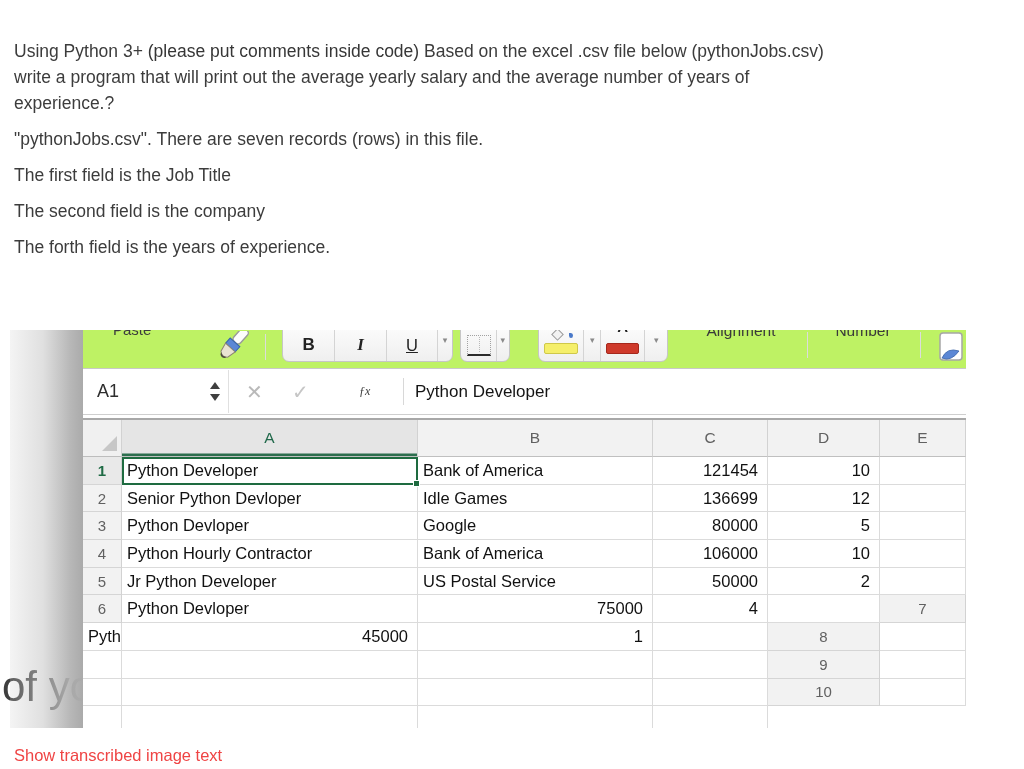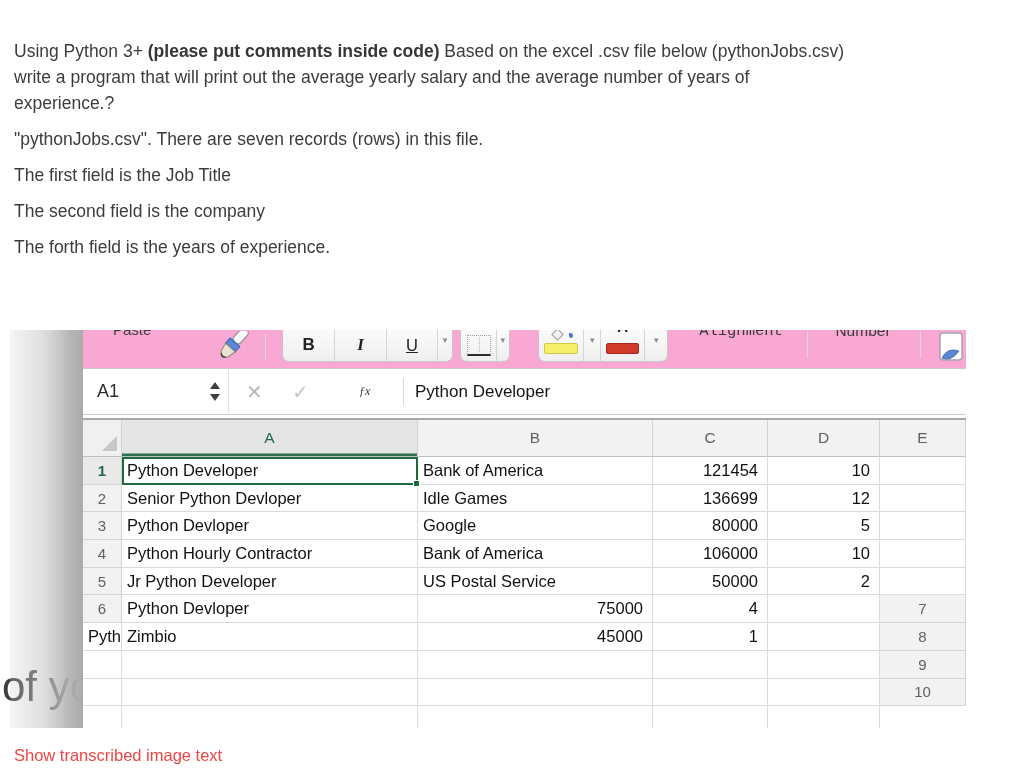--- a/index.html
+++ b/index.html
@@ -5,21 +5,21 @@
   * { box-sizing: border-box; }
   html,body { margin:0; padding:0; }
   body {
     width:1024px; height:769px; position:relative; overflow:hidden;
     background:#ffffff; font-family:"Liberation Sans", sans-serif;
   }
 
   
   .question { position:absolute; left:14px; top:38px; width:980px; }
   .question p { margin:0 0 10px 0; font-size:17.5px; line-height:26px; color:#3c3c3c; }
-  .question b { font-weight:700; color:#363636;margin-top:36px; }
+  .question b { font-weight:400; color:#363636;margin-top:36px; }
 
   
   .bg-text {
     position:absolute; left:2px; top:663px; z-index:0;
     font-size:42px; font-weight:500; color:#3f3f3f; white-space:nowrap;
   }
 
   
   .show-link {
     position:absolute; left:14px; top:746px; font-size:16.5px; color:#ef4444;
@@ -33,21 +33,21 @@
   }
   .shade {
     position:absolute; left:0; top:0; width:73px; height:100%;
     background:linear-gradient(to right, rgba(205,205,205,0.22) 0%,
       rgba(198,198,198,0.55) 45%, rgba(178,178,178,0.92) 82%, #aaaaaa 100%);
   }
   .content { position:absolute; left:73px; top:0; width:883px; height:398px; background:#fff; }
 
   
   .toolbar { position:absolute; left:0; top:0; width:100%; height:39px;
-             background:#f9a8d4; border-bottom:1px solid #c9c9c9; }
+             background:#bef264; border-bottom:1px solid #c9c9c9; }
   .paste { position:absolute; left:30px; top:-9px; font-size:15px; color:#3c3c3c; }
   .brush { position:absolute; left:126px; top:1px; }
   .tsep  { position:absolute; top:4px; width:1px; height:26px; background:#dcdcdc; }
   .tsep.s1 { left:182px; } .tsep.s2 { left:724px; top:2px; } .tsep.s3 { left:837px; top:2px; }
   .grp { position:absolute; top:-13px; height:45px; display:flex;
          background:linear-gradient(#ffffff,#efefef); border:1px solid #c6c6c6; border-radius:7px; }
   .grp .seg { border-left:1px solid #d4d4d4; position:relative; display:flex; justify-content:center; }
   .grp .seg:first-child { border-left:none; }
   .grp.biu { left:199px; width:171px; }
   .tbtn { width:52px; display:flex; align-items:flex-end; justify-content:center;
@@ -73,21 +73,21 @@
   .swatch.yellow { background:#f5ef6a; border:1px solid #cfc84a; }
   .swatch.red    { background:#cf3a2b; border:1px solid #a5281c; }
   .bucket { position:absolute; left:14px; top:12px; width:9px; height:9px;
             border:1.5px solid #9c9c9c; transform:rotate(45deg); background:#f2f2f2; }
   .bucketdrop { position:absolute; left:30px; top:15px; width:4px; height:5px;
                 background:#4a79c9; border-radius:0 50% 50% 50%; }
   .aclip { position:absolute; left:0; right:0; top:8px; height:9px; overflow:hidden;
            text-align:center; font-weight:700; font-size:15px; color:#222; }
   .aclip span { position:relative; top:-8px; }
   .rlabel { position:absolute; top:-8px; font-size:15.5px; color:#3a3a3a; text-align:center; }
-  .rlabel.align { left:615px; width:86px;font-family:Liberation Mono, monospace; }
+  .rlabel.align { left:615px; width:86px; }
   .rlabel.num   { left:745px; width:70px; }
   .fmticon { position:absolute; left:852px; top:1px; }
 
   
   .fbar { position:absolute; left:0; top:39px; width:100%; height:46px;
           background:#fff; border-bottom:1px solid #cfcfcf; }
   .fbar > span { position:absolute; top:0; bottom:0; display:flex; align-items:center; }
   .namebox { left:14px; font-size:18px; color:#2e2e2e; }
   .spin { left:127px; flex-direction:column; justify-content:center; }
   .spin i { display:block; width:0; height:0; border-left:5.5px solid transparent;
@@ -248,21 +248,20 @@
           <div class="cl n">50000</div>
           <div class="cl n">2</div>
           <div class="cl t"></div>
           <div class="hc rh">6</div>
           <div class="cl t">Python Devloper</div>
           <div class="cl n">75000</div>
           <div class="cl n">4</div>
           <div class="cl t"></div>
           <div class="hc rh">7</div>
           <div class="cl t">Python Developer</div>
-          <div class="cl t">Zimbio</div>
           <div class="cl n">45000</div>
           <div class="cl n">1</div>
           <div class="cl t"></div>
           <div class="hc rh">8</div>
           <div class="cl t"></div>
           <div class="cl t"></div>
           <div class="cl n"></div>
           <div class="cl n"></div>
           <div class="cl t"></div>
           <div class="hc rh">9</div>

